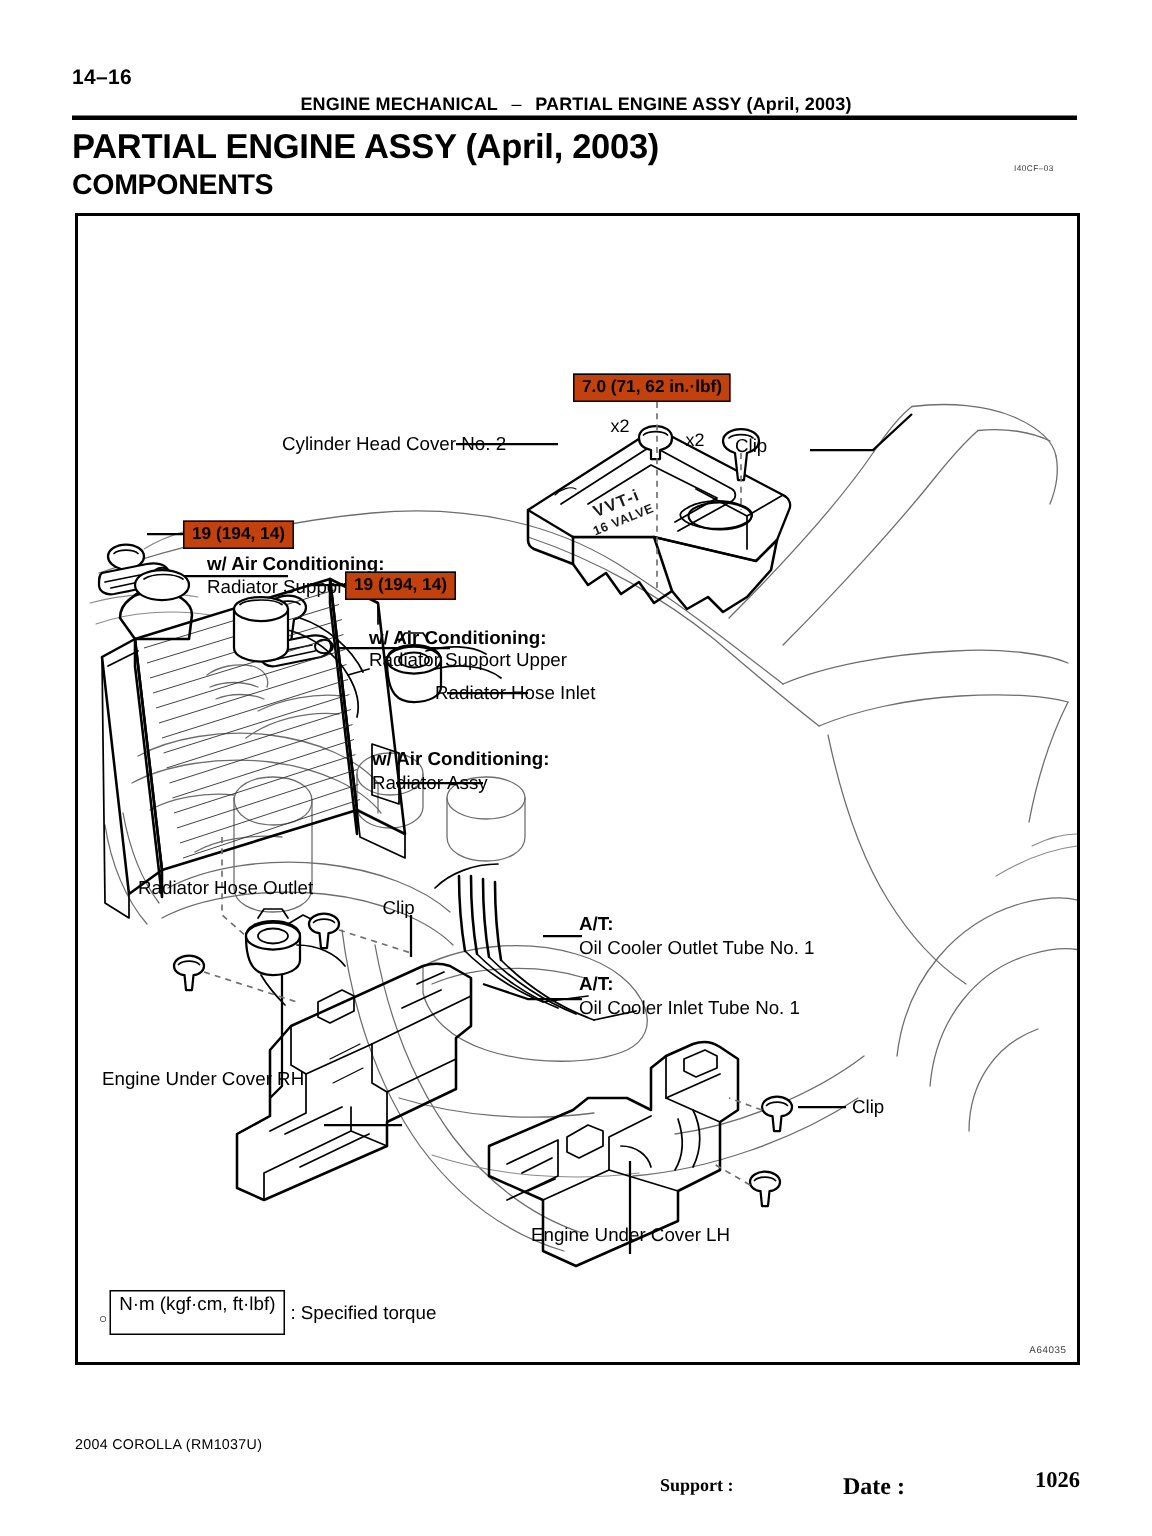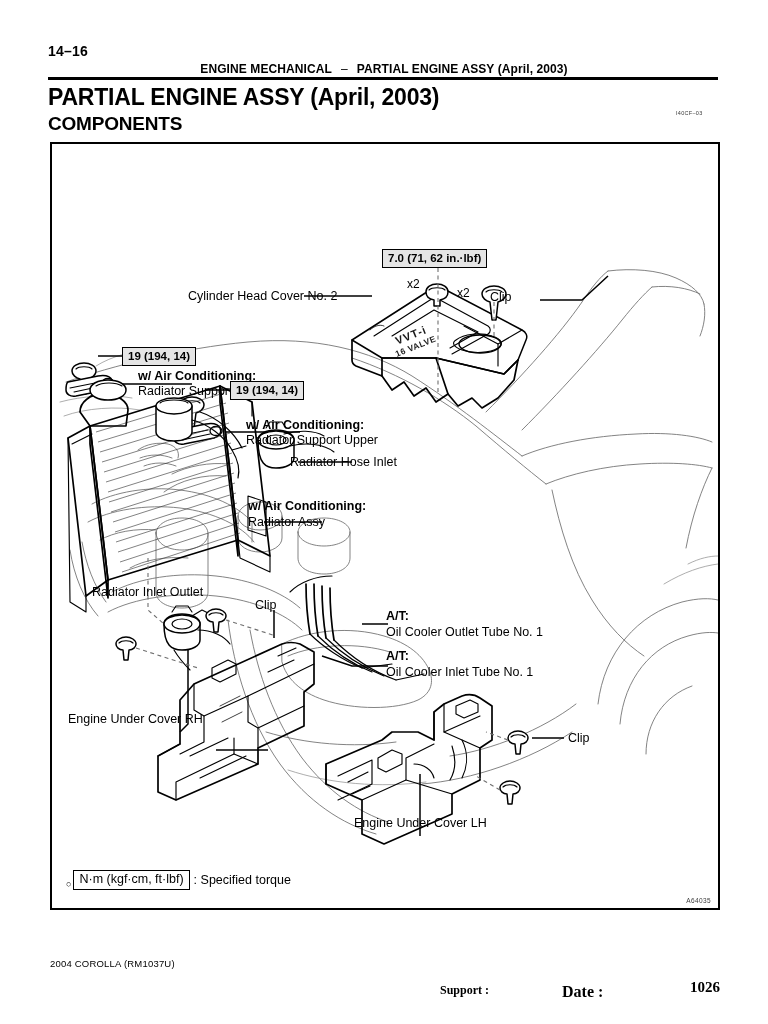--- a/index.html
+++ b/index.html
@@ -101,21 +101,21 @@
     position: absolute;
     font-size: 12.5px;
     line-height: 15px;
     white-space: nowrap;
     color: #000;
   }
   .callout.bold { font-weight: bold; }
   .torque-box {
     position: absolute;
     border: 1.6px solid #000;
-    background: #e5e5e5;
+    background: #c2410c;
     font-size: 11.5px;
     font-weight: bold;
     padding: 2px 5px 3px 5px;
     white-space: nowrap;
     line-height: 12px;
   }
   .mult {
     position: absolute;
     font-size: 12px;
     white-space: nowrap;
@@ -132,21 +132,21 @@
   }
   #legend .legend-mark {
     font-size: 9px;
     margin-right: 2px;
     position: relative;
     top: 4px;
   }
   #legend .legend-box {
     border: 1.6px solid #000;
     font-size: 12.5px;
-    padding: 1px 5px 2px 5px;
+    padding: 1px 5px 12px 5px;
     line-height: 15px;
   }
   #legend .legend-text {
     font-size: 12.5px;
     margin-left: 4px;
   }
 
   
   #footer-model {
     position: absolute;
@@ -501,21 +501,21 @@
   <div class="callout" style="left:86px; top:240px;">Radiator Support Upper</div>
 
   <div class="callout bold" style="left:194px; top:274px;">w/ Air Conditioning:</div>
   <div class="callout" style="left:194px; top:289px;">Radiator Support Upper</div>
 
   <div class="callout" style="left:238px; top:311px;">Radiator Hose Inlet</div>
 
   <div class="callout bold" style="left:196px; top:355px;">w/ Air Conditioning:</div>
   <div class="callout" style="left:196px; top:371px;">Radiator Assy</div>
 
-  <div class="callout" style="left:40px; top:441px;">Radiator Inlet Outlet</div>
+  <div class="callout" style="left:40px; top:441px;">Radiator Hose Outlet</div>
 
   <div class="callout" style="left:203px; top:454px;">Clip</div>
 
   <div class="callout bold" style="left:334px; top:465px;">A/T:</div>
   <div class="callout" style="left:334px; top:481px;">Oil Cooler Outlet Tube No. 1</div>
 
   <div class="callout bold" style="left:334px; top:505px;">A/T:</div>
   <div class="callout" style="left:334px; top:521px;">Oil Cooler Inlet Tube No. 1</div>
 
   <div class="callout" style="left:16px; top:568px;">Engine Under Cover RH</div>

